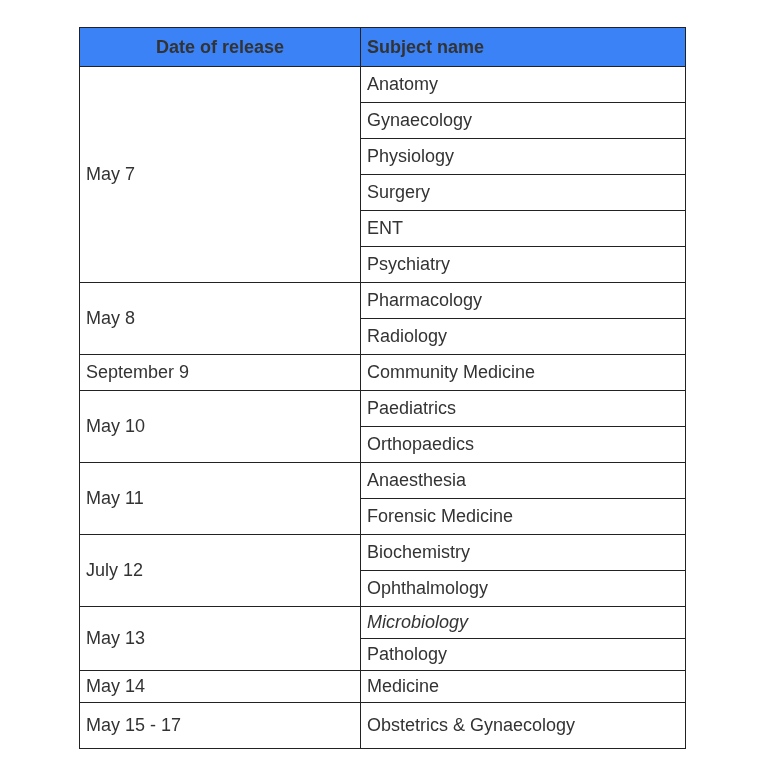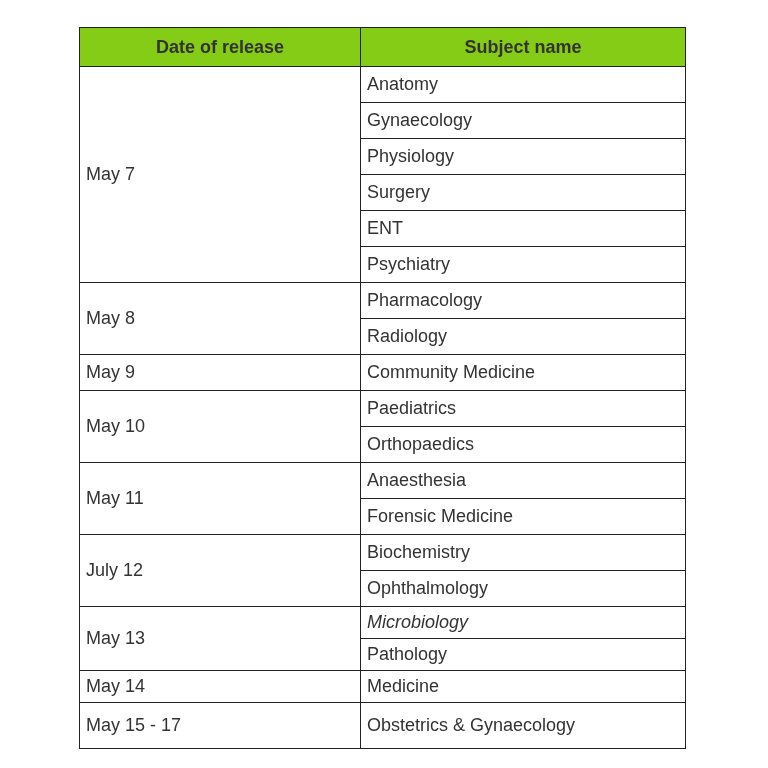--- a/index.html
+++ b/index.html
@@ -1,21 +1,21 @@
 <!DOCTYPE html>
 <html><head>
 <meta charset="utf-8">
 <style>
   html,body{margin:0;padding:0;background:#ffffff;}
   body{width:768px;height:768px;position:relative;font-family:"Liberation Sans",sans-serif;color:#333;}
   table{position:absolute;left:79px;top:27px;border-collapse:collapse;width:607px;}
   td,th{border:1.5px solid #222;font-size:18px;padding:0 6px;}
-  th{background:#84cc16;height:38px;font-weight:bold;}
+  th{background:#3b82f6;height:38px;font-weight:bold;}
   th.c1{text-align:center;width:268px;}
-  th.c2{text-align:center;}
+  th.c2{text-align:left;}
   td.date{}
   td.subj{text-align:left;height:35px;}
 </style>
 </head>
 <body>
 
 <table>
   <thead>
     <tr>
       <th class="c1">Date of release</th>
@@ -43,21 +43,21 @@
         <td class="subj">Psychiatry</td>
       </tr>
       <tr>
         <td class="date" rowspan="2">May 8</td>
         <td class="subj">Pharmacology</td>
       </tr>
       <tr>
         <td class="subj">Radiology</td>
       </tr>
       <tr>
-        <td class="date" rowspan="1">May 9</td>
+        <td class="date" rowspan="1">September 9</td>
         <td class="subj">Community Medicine</td>
       </tr>
       <tr>
         <td class="date" rowspan="2">May 10</td>
         <td class="subj">Paediatrics</td>
       </tr>
       <tr>
         <td class="subj">Orthopaedics</td>
       </tr>
       <tr>

